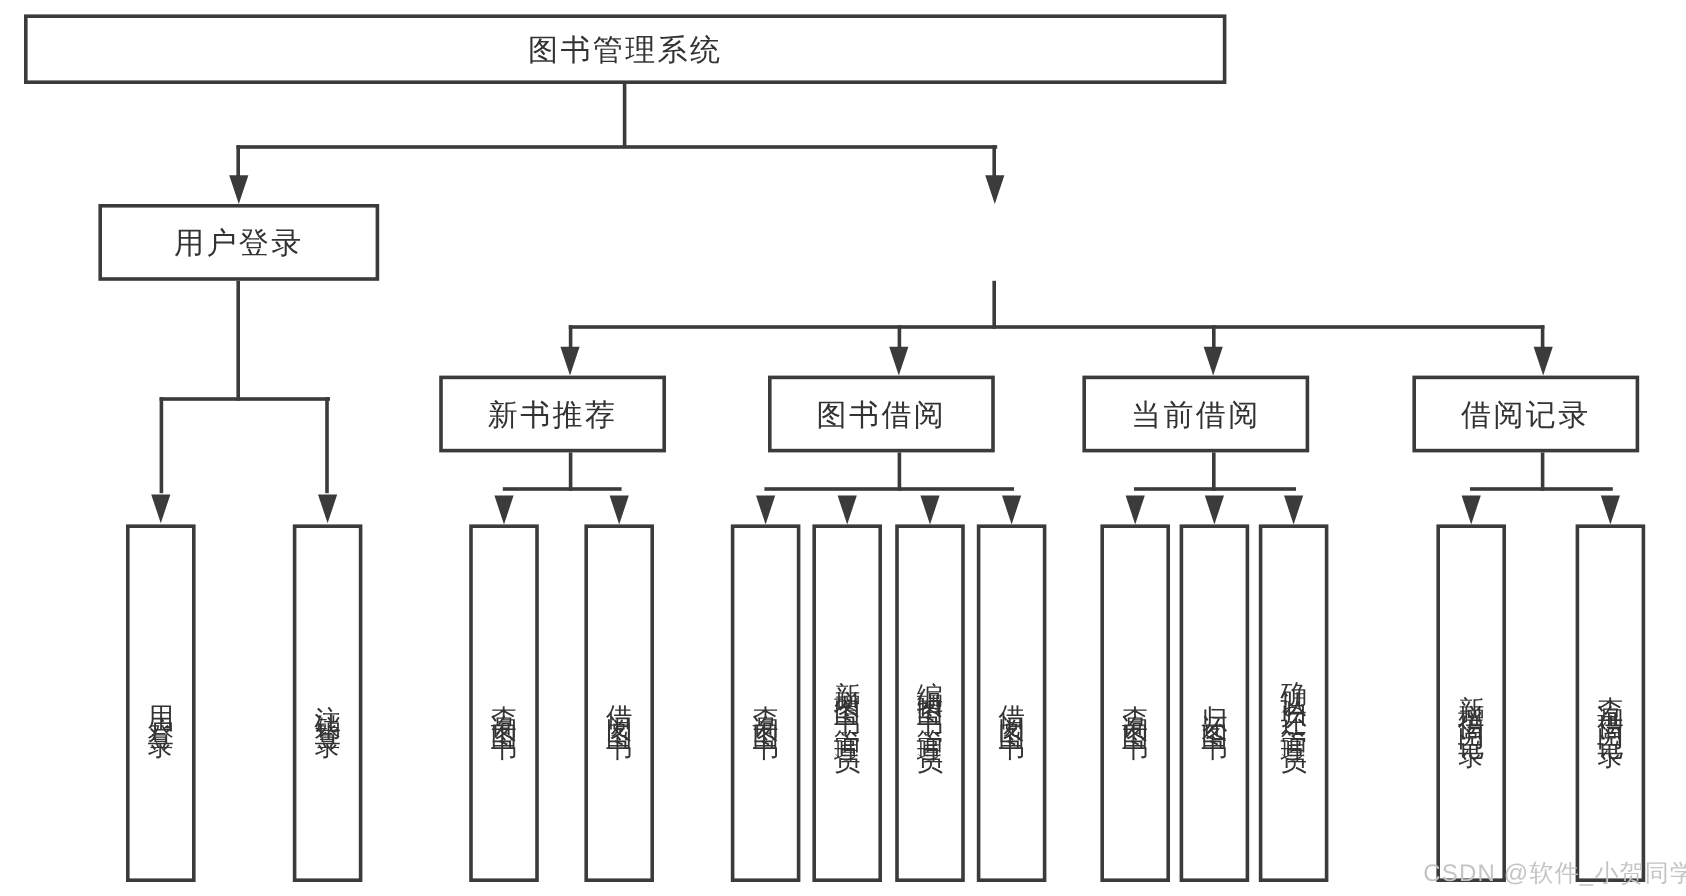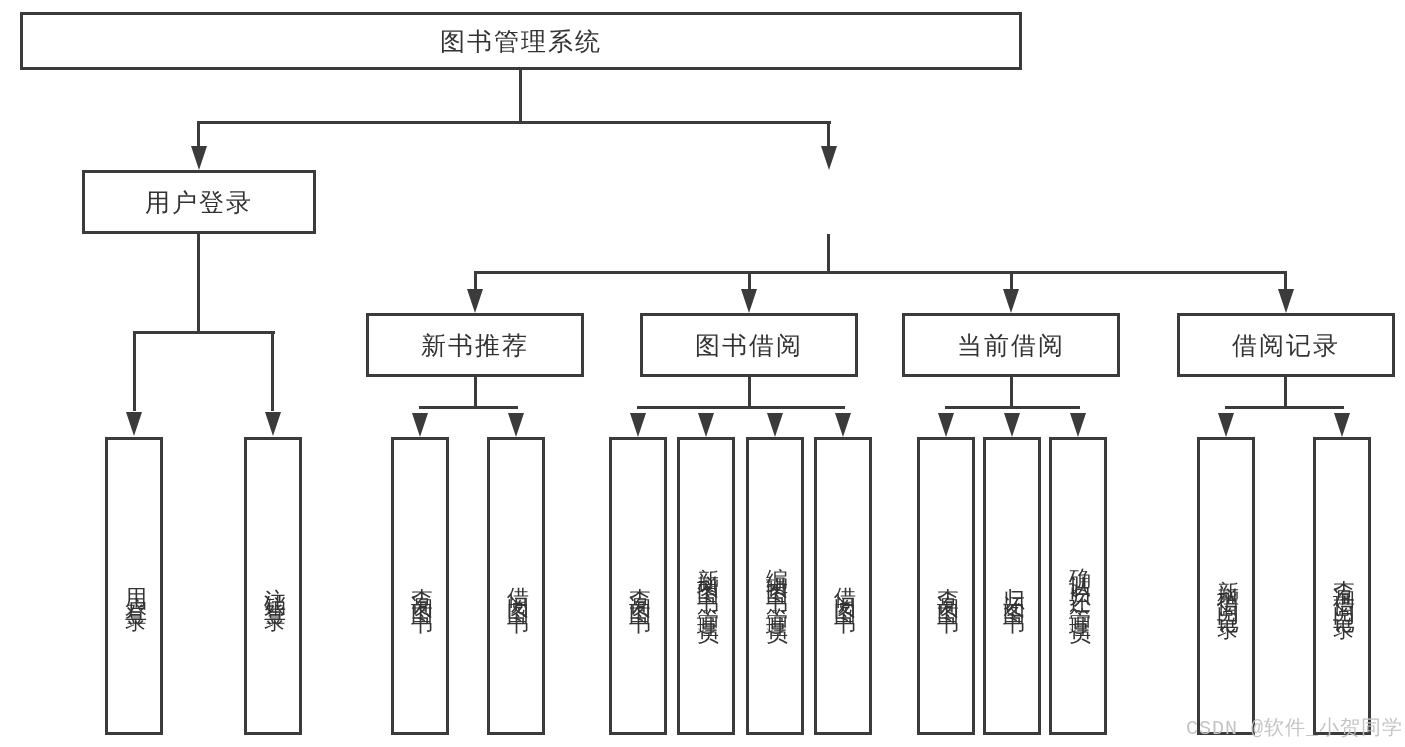--- a/index.html
+++ b/index.html
@@ -1,38 +1,38 @@
 <!DOCTYPE html>
 <html style="--line: #3b3b3b; --text: #333333; --background: #ffffff; --watermark: #c6c3c3;"><head>
 <meta charset="utf-8">
 <style>
   html, body { margin: 0; padding: 0; background: #ffffff; }
   .canvas {
     position: relative;
     width: 1405px;
     height: 747px;
     background: var(--background, #ffffff);
-    font-family: Liberation Mono, monospace;
+    font-family: Liberation Sans, sans-serif;
     color: var(--text, #333333);
     overflow: hidden;
   }
   .box {
     position: absolute;
     box-sizing: border-box;
     border: 3px solid var(--line, #3b3b3b);
     background: #ffffff;
     display: flex;
     align-items: center;
     justify-content: center;
     text-align: center;
   }
   .hbox { font-size: 25px; letter-spacing: 2px; }
   .root  { left: 20px;  top: 12px;  width: 1002px; height: 58px; }
   .lvl1  { top: 170px; width: 234px; height: 64px; }
-  .lvl2  { top: 313px; width: 218px; height: 64px; }
+  .lvl2  { top: 313px; width: 189px; height: 64px; }
   .leaf {
     top: 437px; width: 58px; height: 298px;
     font-size: 22px;
     writing-mode: vertical-rl;
     text-orientation: mixed;
     letter-spacing: 8px;
   }
   .vline, .hline { position: absolute; background: var(--line, #3b3b3b); }
   .vline { width: 3px; }
   .hline { height: 3px; }

